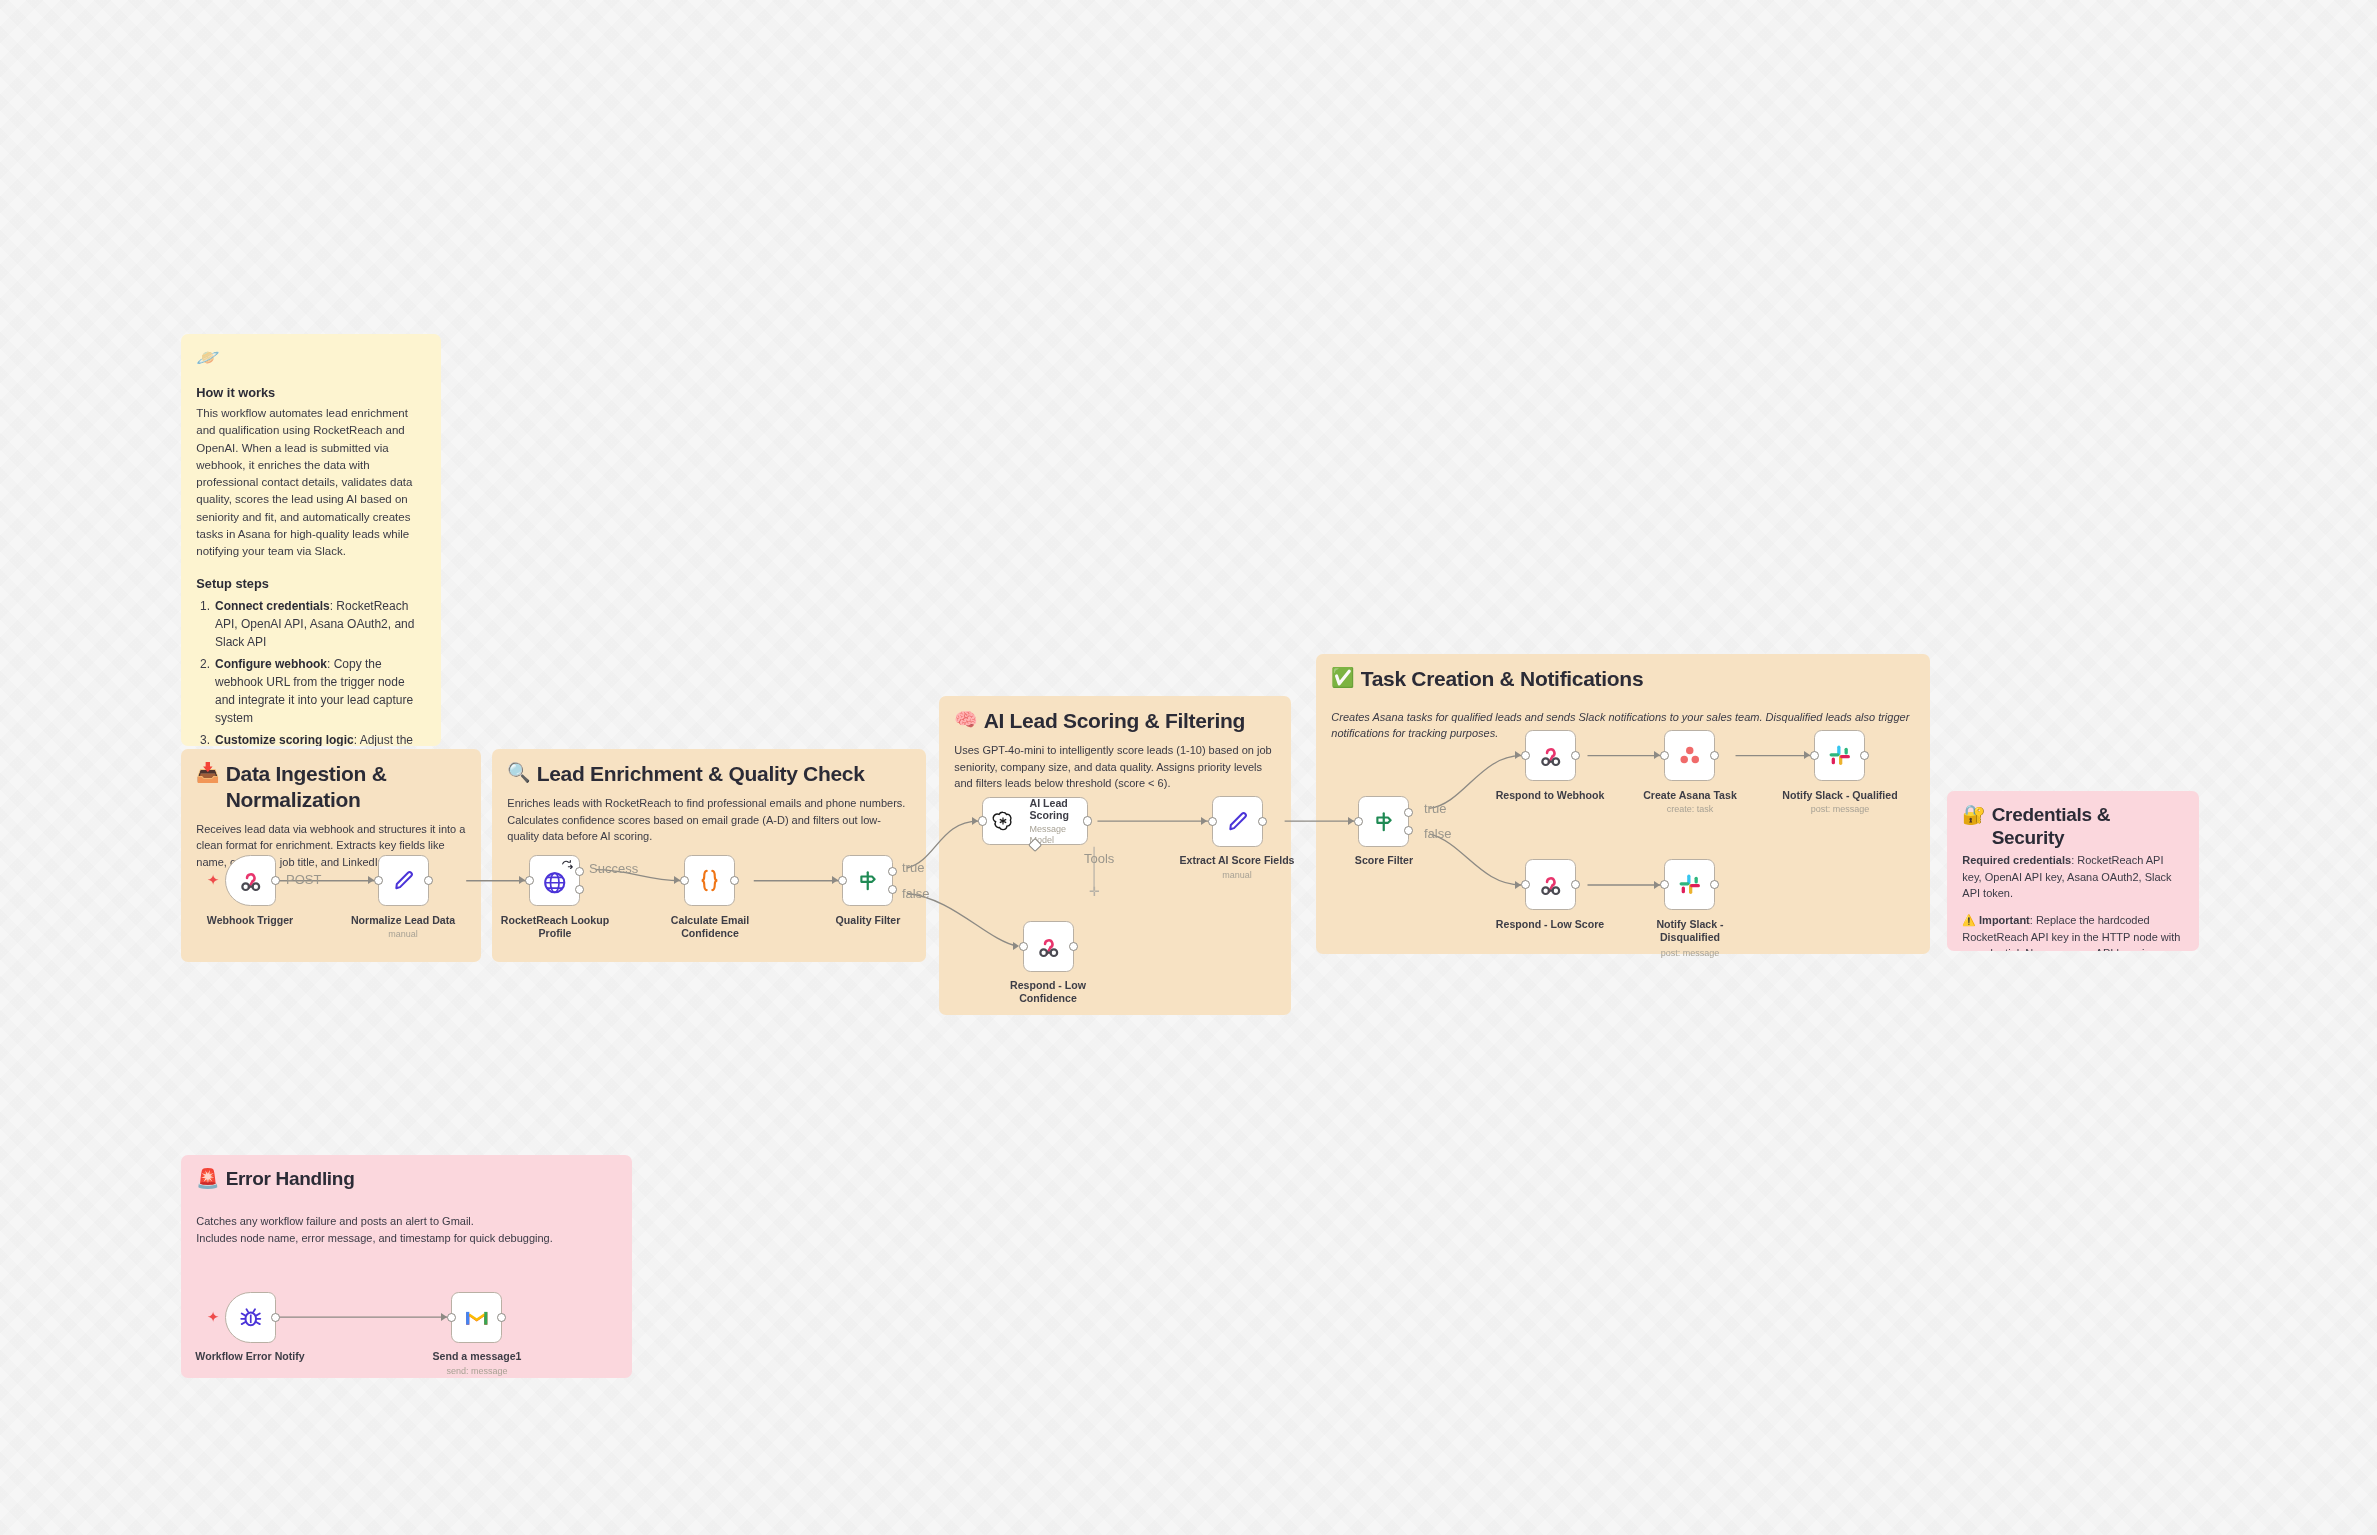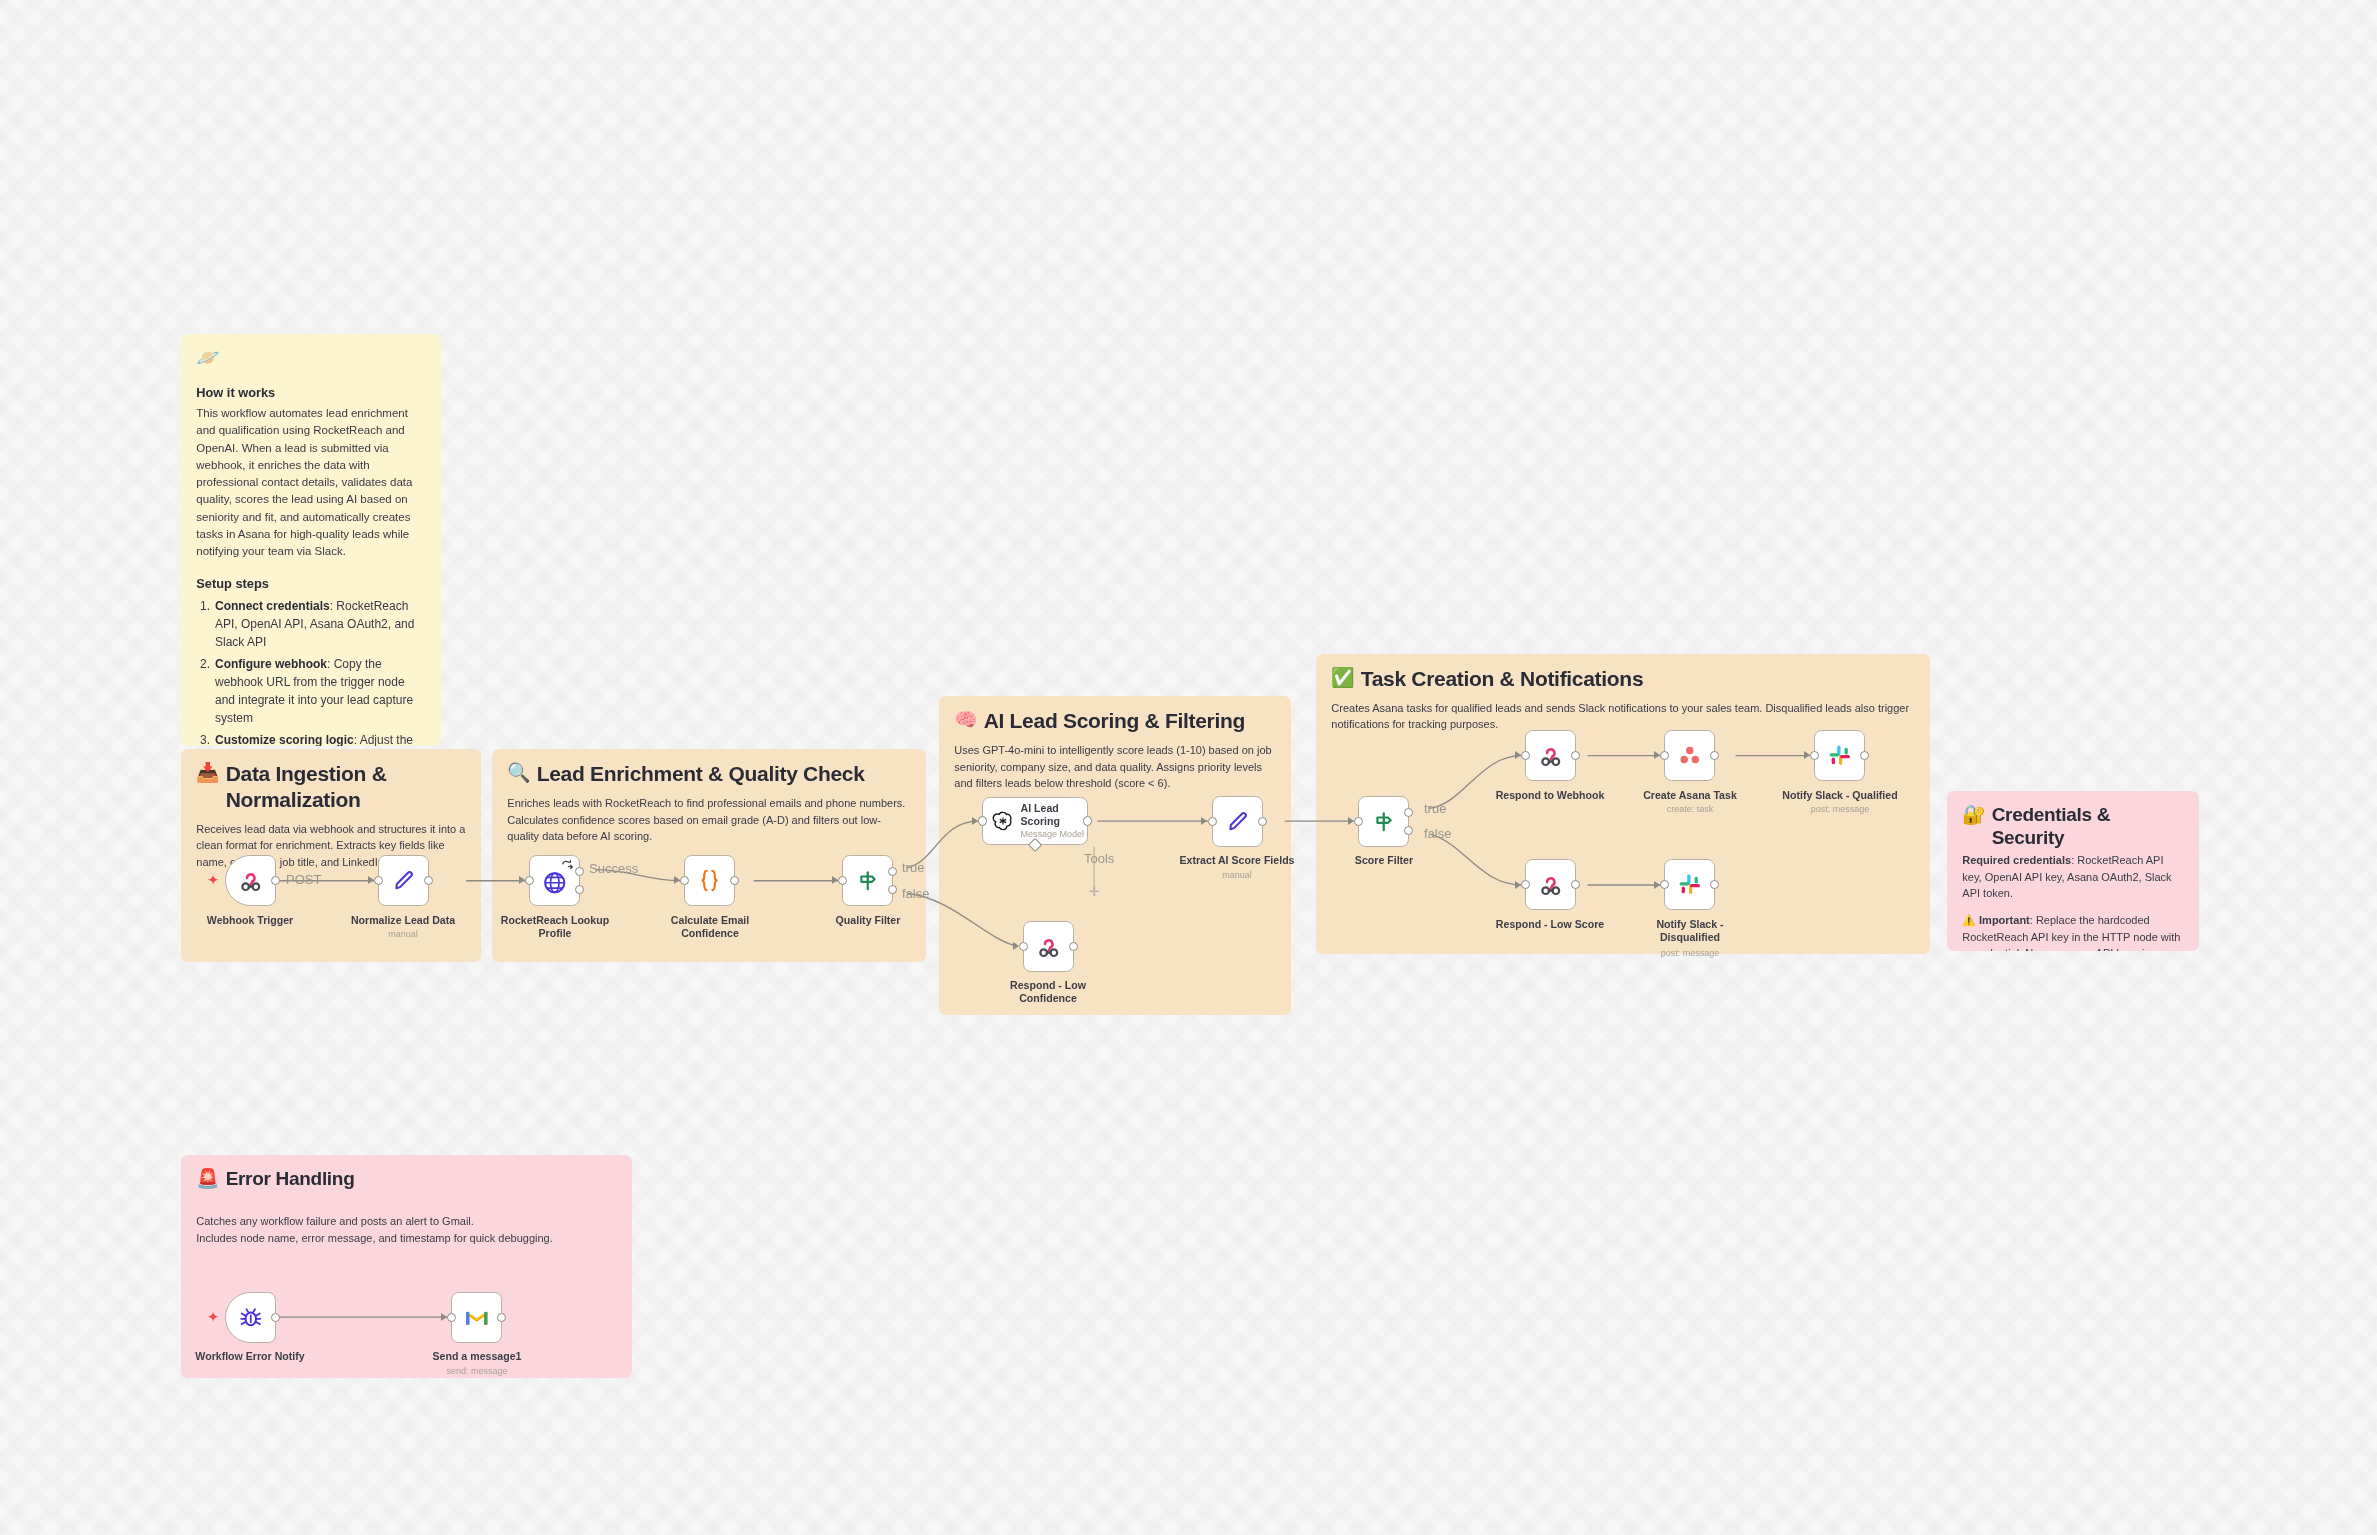--- a/index.html
+++ b/index.html
@@ -65,21 +65,21 @@
     position: absolute;
     background: #ffffff;
     border: 1.3px solid #b9b0a4;
     border-radius: 7.7px;
     display: flex;
     align-items: center;
     justify-content: center;
   }
   .node.sq { width: 51px; height: 51px; }
   .node.trigger { width: 51px; height: 51px; border-radius: 25.5px 7.7px 7.7px 25.5px; }
-  .node.wide { width: 106px; height: 48px; border-radius: 7.7px; justify-content: flex-start; padding-left: 8.5px; gap: 7px; }
+  .node.wide { width: 106px; height: 48px; border-radius: 7.7px; justify-content: flex-start; padding-left: 8.5px; gap: 16px; }
 
   .node-label {
     position: absolute;
     text-align: center;
     font-size: 10.6px;
     font-weight: 700;
     color: #3d3d46;
     line-height: 1.25;
     width: 128px;
     left: 50%;
@@ -227,21 +227,21 @@
       <span class="ttext">AI Lead Scoring &amp; Filtering</span>
     </div>
     <div class="sticky-body small" style="margin-top:8.5px;">Uses GPT-4o-mini to intelligently score leads (1-10) based on job seniority, company size, and data quality. Assigns priority levels and filters leads below threshold (score &lt; 6).</div>
   </div>
 
   <div class="sticky tan" style="left:1316px; top:654px; width:614px; height:300px;">
     <div class="sticky-title">
       <span class="emoji">✅</span>
       <span class="ttext">Task Creation &amp; Notifications</span>
     </div>
-    <div class="sticky-body small" style="margin-top:8px;">Creates Asana tasks for qualified leads and sends Slack notifications to your sales team. Disqualified leads also trigger notifications for tracking purposes.</div>
+    <div class="sticky-body small" style="margin-top:17px;font-style:italic;">Creates Asana tasks for qualified leads and sends Slack notifications to your sales team. Disqualified leads also trigger notifications for tracking purposes.</div>
   </div>
 
   <div class="sticky pink" style="left:1947px; top:791px; width:252px; height:160px;">
     <div class="sticky-title" style="font-size:19px;">
       <span class="emoji">🔐</span>
       <span class="ttext">Credentials &amp; Security</span>
     </div>
     <div class="sticky-body small" style="margin-top:3px;">
       <b>Required credentials</b><span>: RocketReach API key, OpenAI API key, Asana OAuth2, Slack API token.</span>
     </div>

